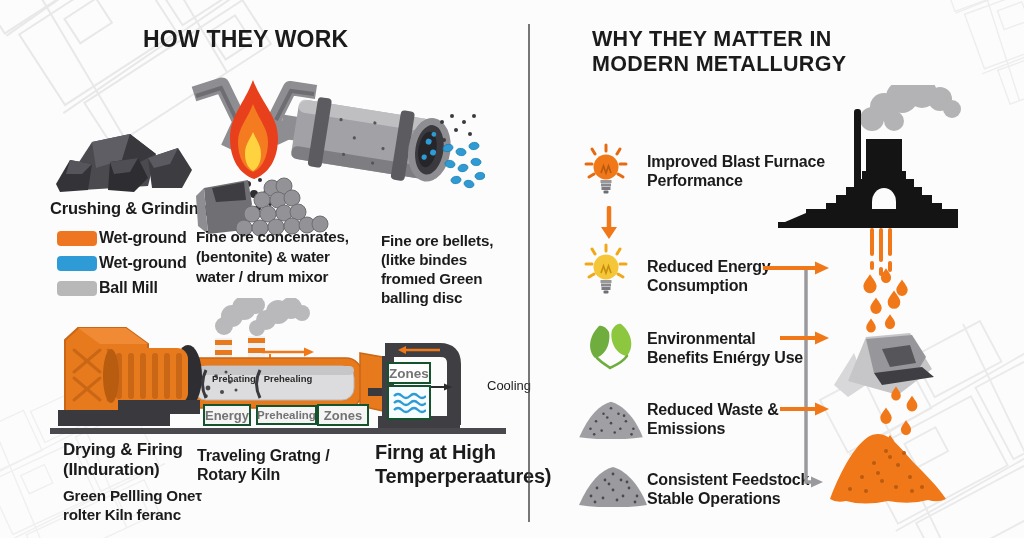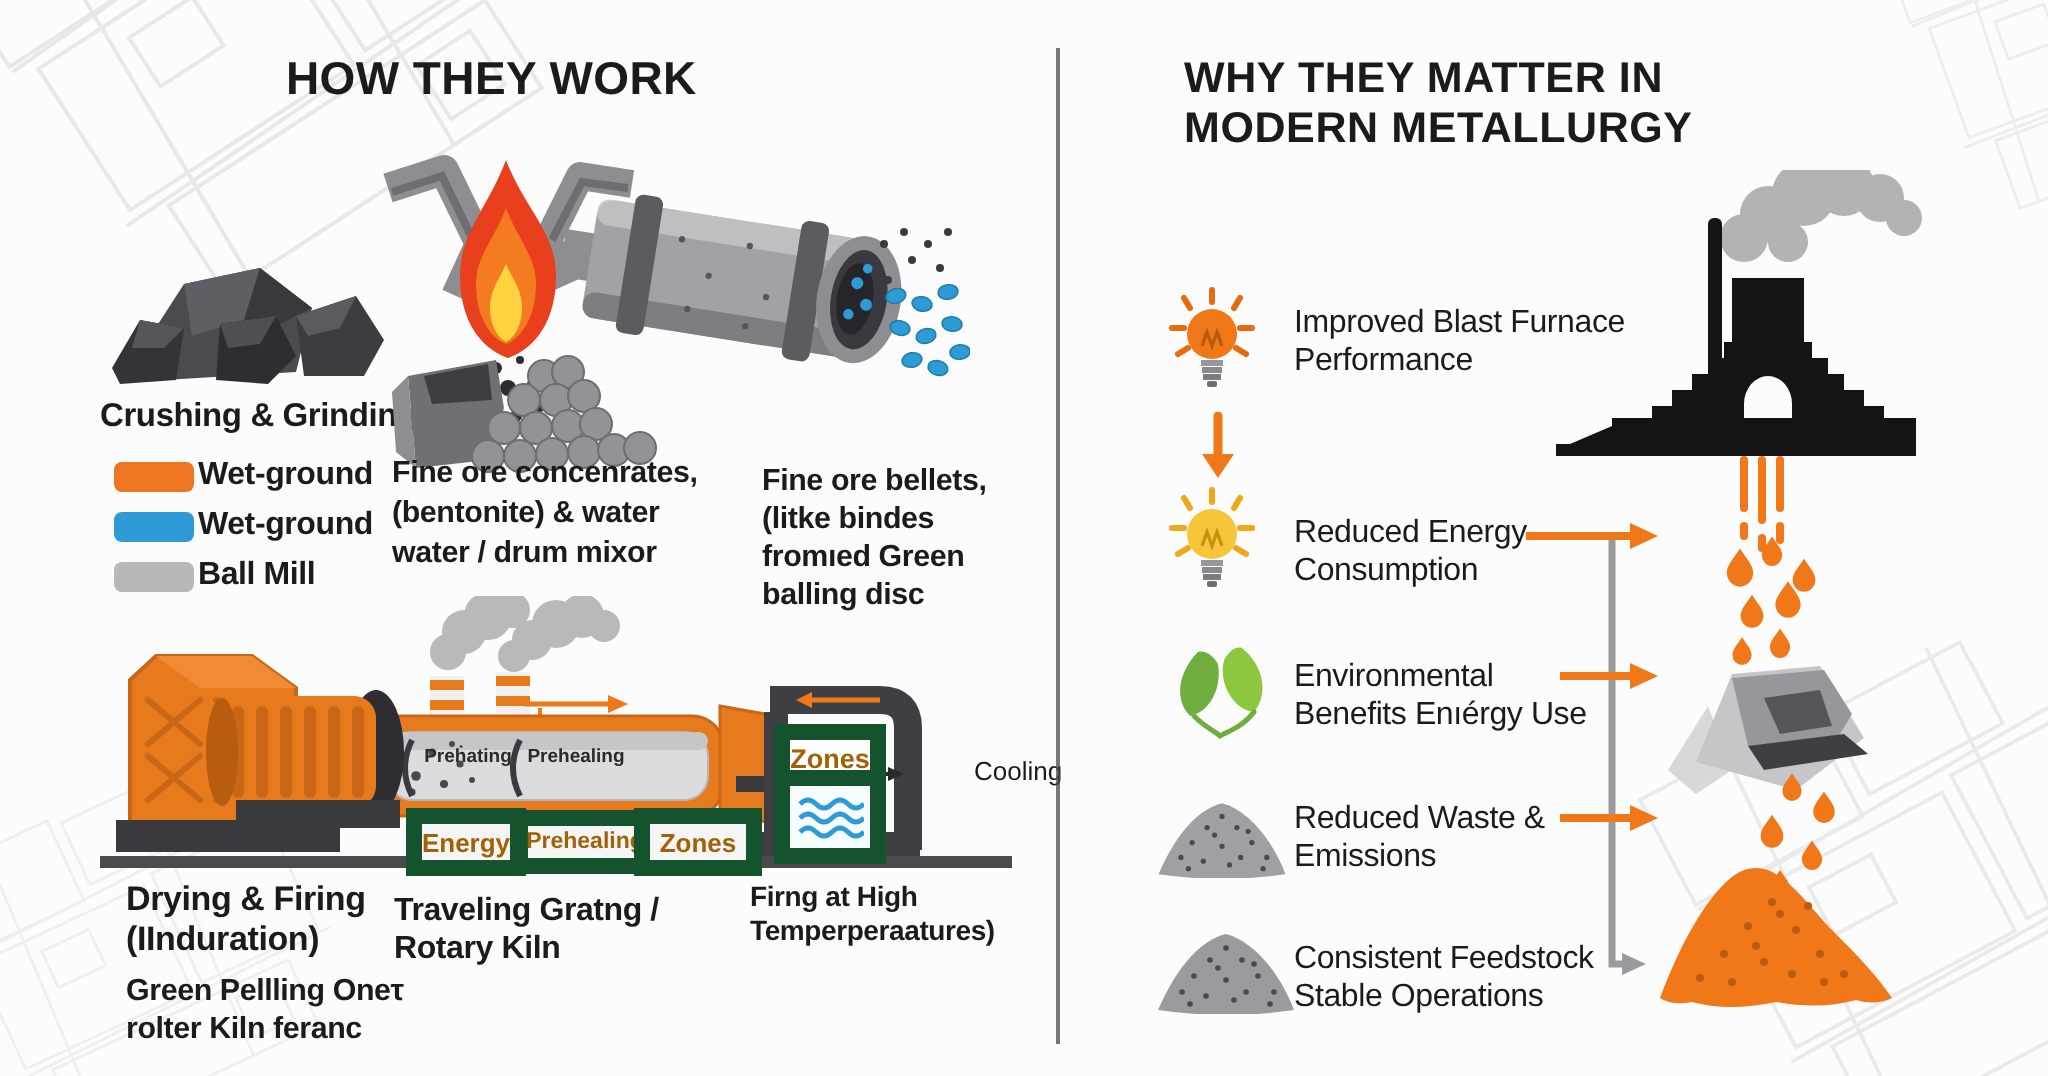--- a/index.html
+++ b/index.html
@@ -5,26 +5,26 @@
   html,body{margin:0;padding:0;background:#fff;}
   #stage{position:relative;width:1024px;height:538px;overflow:hidden;background:#FCFCFC;
          font-family:"Liberation Sans",sans-serif;color:#1b1b1b;}
   .abs{position:absolute;}
   .pre{white-space:pre-line;}
   .h1{font-weight:800;font-size:23px;letter-spacing:.2px;line-height:1.15;}
   .h1r{font-weight:800;font-size:21.5px;letter-spacing:.3px;line-height:1.18;}
   .lbl{font-weight:700;font-size:16.5px;letter-spacing:-.2px;}
   .cap{font-weight:700;font-size:15.2px;letter-spacing:-.2px;line-height:1.3;}
   .cap2{font-weight:600;font-size:15.2px;letter-spacing:-.2px;line-height:1.25;}
-  .itemtxt{font-weight:400;font-size:16px;letter-spacing:-.2px;line-height:1.2;}
+  .itemtxt{font-weight:700;font-size:16px;letter-spacing:-.2px;line-height:1.2;}
   .legend-row{display:flex;align-items:center;gap:2px;margin-bottom:7px;}
   .swatch{width:40px;height:15px;border-radius:4px;flex:0 0 auto;}
   .legend-row span{font-weight:700;font-size:16px;letter-spacing:-.2px;}
-  .chip{position:absolute;background:#F5F5F5;border:8px solid #14532d;display:flex;
-        align-items:center;justify-content:center;font-weight:700;color:#a16207;}
+  .chip{position:absolute;background:#F5F5F5;border:2px solid #14532d;display:flex;
+        align-items:center;justify-content:center;font-weight:700;color:#737373;}
   .kiln-inner-lbl{position:absolute;font-weight:700;font-size:9.5px;color:#2b2b2b;
         display:flex;align-items:center;justify-content:center;}
   .divider{background:#4A4A4A;opacity:.75;}
   svg{display:block;}
 </style>
 </head>
 <body>
 
 <div id="stage">
 
@@ -280,21 +280,21 @@
     </svg>
   </div>
   <div class="abs" style="left:455px;top:378px;font-weight:400;font-size:13px;margin-left:32px;">Cooling</div>
 
   <div class="abs cap2 pre" style="left:63px;top:486px;">Green Pellling Oneτ
 rolter Kiln feranc</div>
   <div class="abs pre" style="left:63px;top:440px;font-weight:800;font-size:17px;line-height:1.18;letter-spacing:-.2px;">Drying &amp; Firing
 (IInduration)</div>
   <div class="abs pre" style="left:197px;top:446px;font-weight:700;font-size:16px;line-height:1.2;letter-spacing:-.2px;">Traveling Gratng /
 Rotary Kiln</div>
-  <div class="abs pre" style="left:375px;top:440px;font-weight:700;font-size:14px;line-height:1.2;letter-spacing:-.2px;">Firng at High
+  <div class="abs pre" style="left:375px;top:440px;font-weight:700;font-size:20px;line-height:1.2;letter-spacing:-.2px;">Firng at High
 Temperperaatures)</div>
 
   <div class="abs divider" style="left:528px;top:24px;width:2px;height:498px;"></div>
 
   <div class="abs h1r pre" style="left:592px;top:27px;width:280px;">WHY THEY MATTER IN
 MODERN METALLURGY</div>
 
   <svg class="abs" style="left:584px;top:143px;" width="44" height="62" viewBox="0 0 44 62">
     <g stroke="#E86A10" stroke-width="3" stroke-linecap="round">
       <line x1="22" y1="2" x2="22" y2="8"></line>

